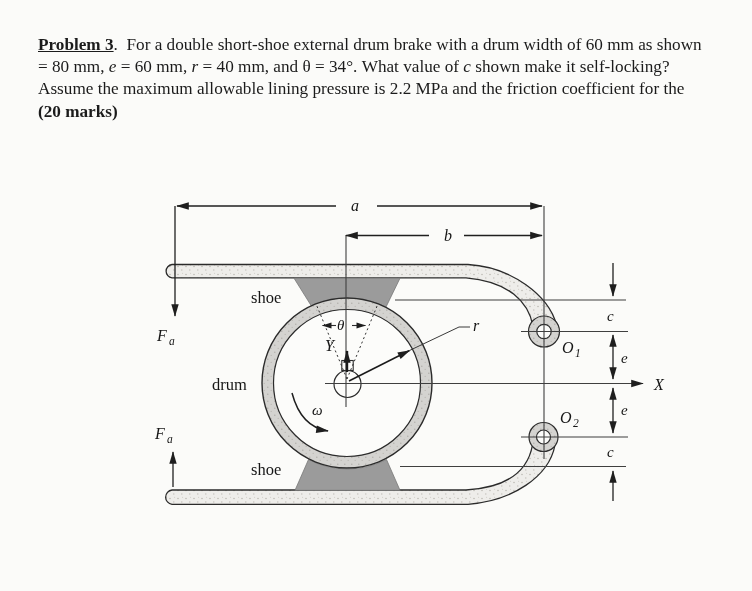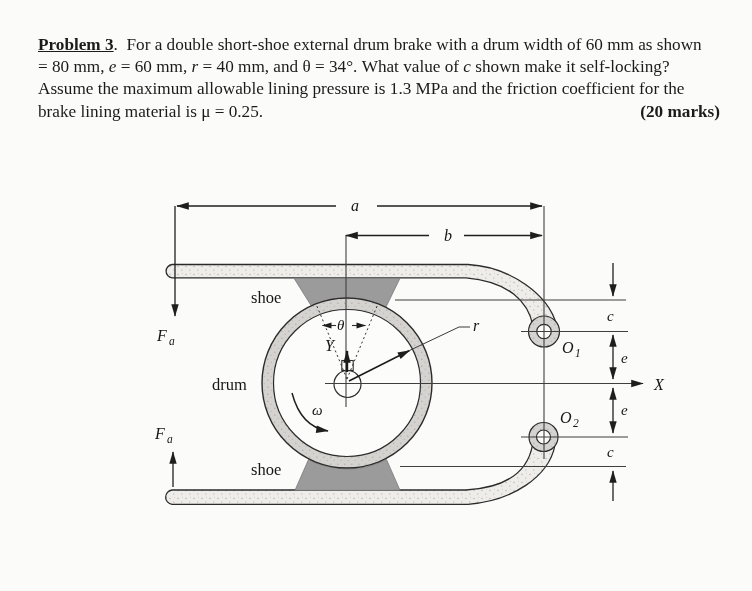--- a/index.html
+++ b/index.html
@@ -23,22 +23,22 @@
   .lbls { font:italic 15px "Liberation Serif", serif; fill:#161616; }
   .lblsub { font:italic 11.5px "Liberation Serif", serif; fill:#161616; }
   .lblr { font:16.5px "Liberation Serif", serif; fill:#161616; }
 </style>
 </head>
 <body>
 
 <div class="text-block">
   <div class="tline"><span class="title">Problem 3</span><span>.</span><span>  For a double short-shoe external drum brake with a drum width of 60 mm as shown</span></div>
   <div class="tline"><span>= 80 mm, </span><span class="v">e</span><span> = 60 mm, </span><span class="v">r</span><span> = 40 mm, and θ = 34°. What value of </span><span class="v">c</span><span> shown make it self-locking?</span></div>
-  <div class="tline">Assume the maximum allowable lining pressure is 1.3 MPa and the friction coefficient for the</div>
-  <div class="tline l5"><span>brake lining material is μ = 0.25.</span><span class="marks">(20 marks)</span></div>
+  <div class="tline">Assume the maximum allowable lining pressure is 2.2 MPa and the friction coefficient for the</div>
+  <div class="tline l5"><span class="marks">(20 marks)</span></div>
 </div>
 
 <svg class="fig" width="752" height="591" viewBox="0 0 752 591">
   <defs>
     <pattern id="stipLight" width="8" height="8" patternUnits="userSpaceOnUse">
       <rect width="8" height="8" fill="#eeedea"></rect>
       <circle cx="2" cy="2.6" r="0.75" fill="#b8b5af"></circle>
       <circle cx="5.8" cy="6" r="0.7" fill="#c2bfb9"></circle>
       <circle cx="6.6" cy="1.2" r="0.55" fill="#ccc9c2"></circle>
     </pattern>

